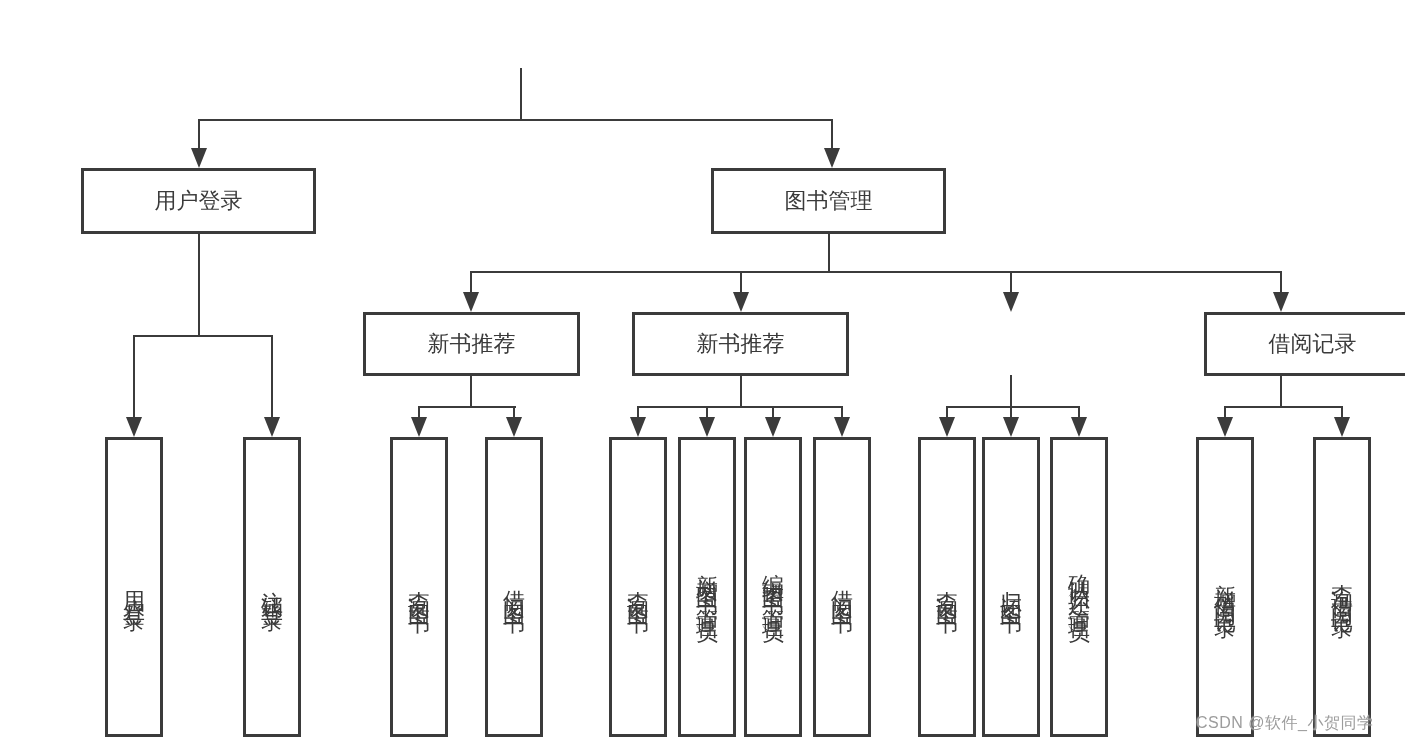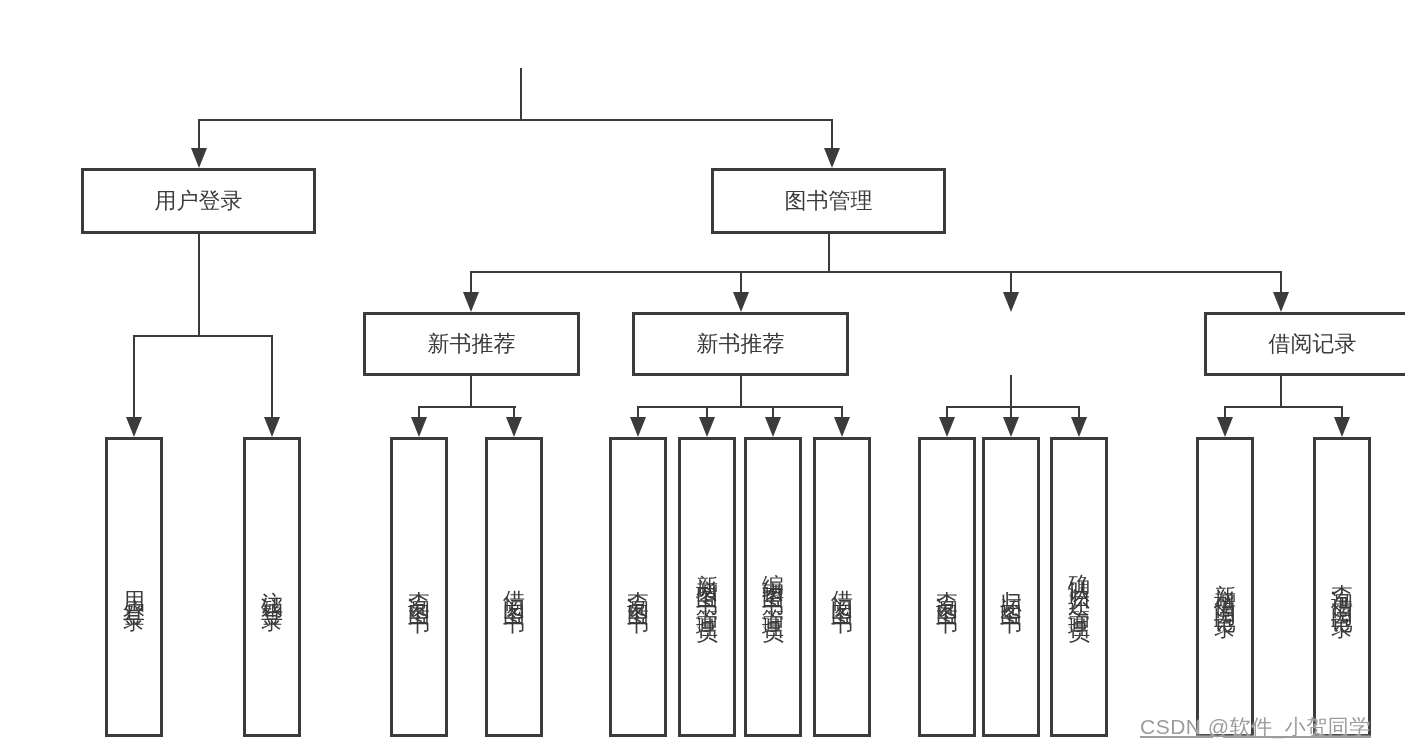--- a/index.html
+++ b/index.html
@@ -12,22 +12,22 @@
   .l2-box    { top:168px; width:235px; height:66px; font-size:22px; }
   .l3-box    { top:312px; width:217px; height:64px; font-size:22px; }
   .leaf-box  { top:437px; width:58px;  height:300px; }
   .leaf-box span { writing-mode:vertical-rl; text-orientation:mixed; font-size:22px;
                    letter-spacing:7px; line-height:1.18; color:var(--text); }
   .hline { position:absolute; height:2px; background:var(--line); }
   .vline { position:absolute; width:2px;  background:var(--line); }
   .arrow { position:absolute; width:0; height:0;
            border-left:8px solid transparent; border-right:8px solid transparent;
            border-top:20px solid var(--line); }
-  .watermark { position:absolute; left:1140px; top:713px; font-size:21px; letter-spacing:0.5px;
-               color:var(--wm); z-index:5; text-shadow:0 0 2px #fff; white-space:nowrap;text-decoration:underline; }
+  .watermark { position:absolute; left:1196px; top:713px; font-size:16px; letter-spacing:0.5px;
+               color:var(--wm); z-index:5; text-shadow:0 0 2px #fff; white-space:nowrap; }
 </style>
 </head>
 <body>
 
 <div class="stage">
 
 
   <div class="box l2-box" style="left:81px;">用户登录</div>
   <div class="box l2-box" style="left:711px;">图书管理</div>
 

